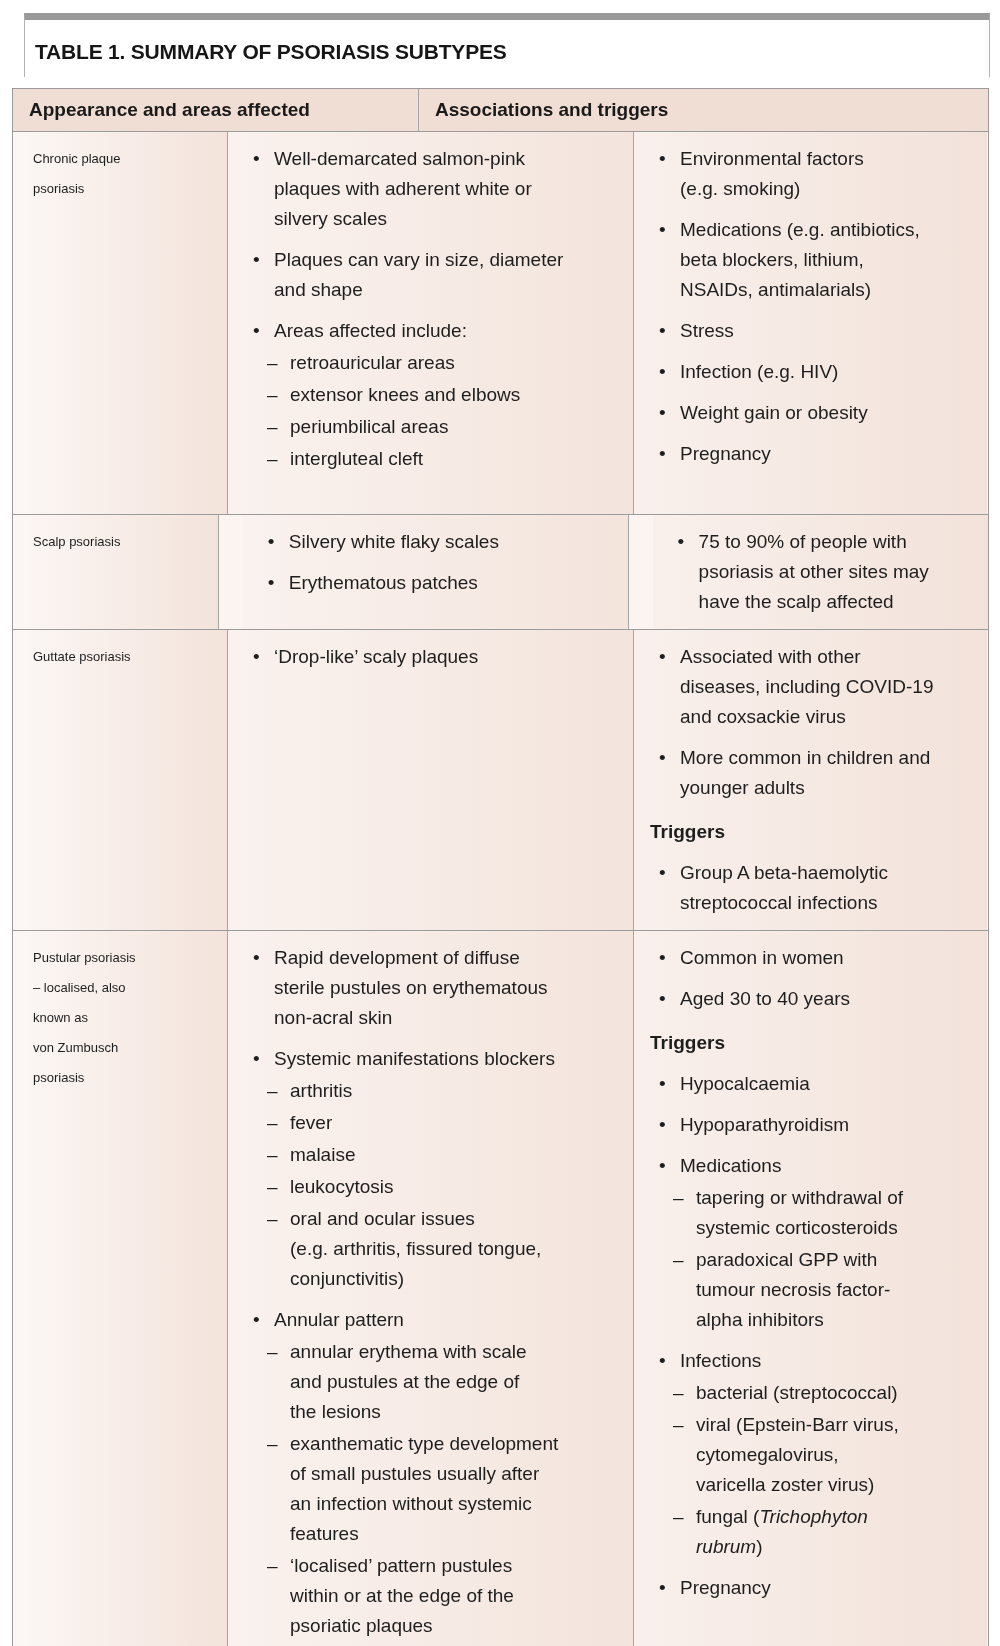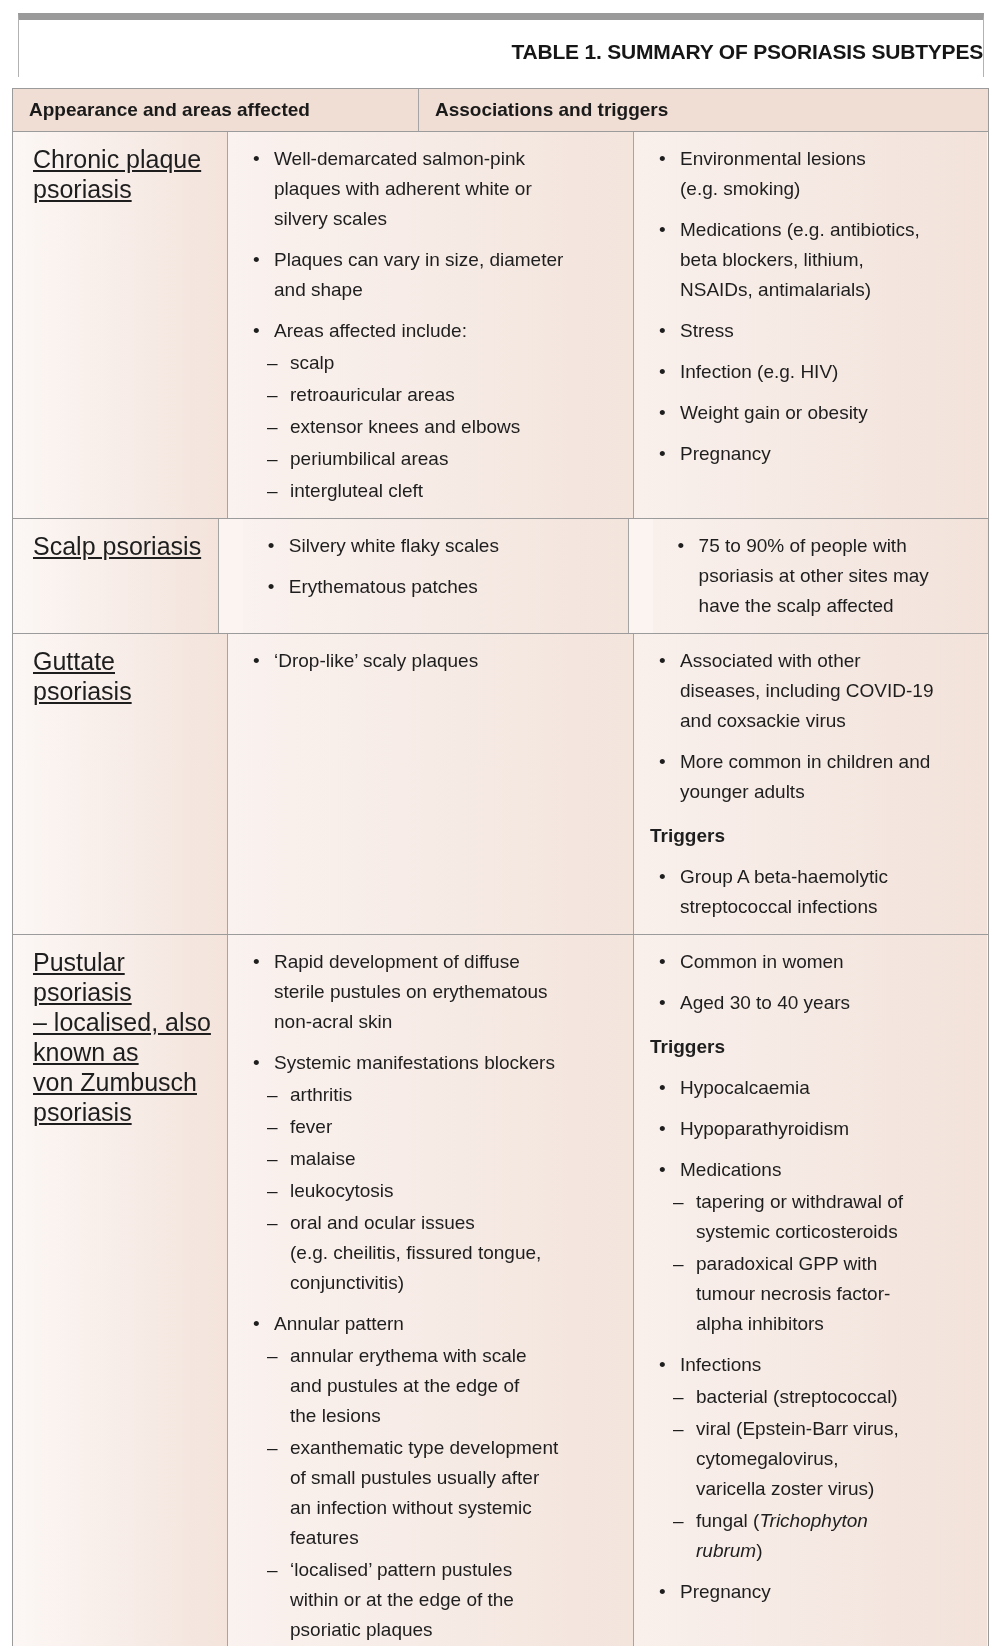--- a/index.html
+++ b/index.html
@@ -6,27 +6,26 @@
   .page{
     position:relative;
     width:1000px;height:1646px;
     background:#ffffff;
     font-family:"Liberation Sans","DejaVu Sans",sans-serif;
     color:#1e1e1e;
     overflow:hidden;
   }
   
   .title-box{
-    position:absolute;left:18px;top:13px;width:966px;height:64px;
+    position:absolute;left:24px;top:13px;width:966px;height:64px;
     border-top:7px solid #9a9a9a;
     border-left:1px solid #b2b2b2;
     border-right:1px solid #b2b2b2;
     box-sizing:border-box;
     background:#ffffff;
-    text-align:right;
   }
   .title-text{
     margin:0;
     padding:20px 0 0 10px;
     font-size:21px;
     font-weight:800;
     letter-spacing:-0.2px;
     color:#161616;
     white-space:nowrap;
   }
@@ -45,23 +44,22 @@
     padding:0 8px 0 16px;
   }
   .trow{display:flex;border-top:1px solid #9b9b9b;}
   .cell{box-sizing:border-box;}
   .col1{width:215px;border-right:1px solid #a5a5a5;background:linear-gradient(to right,#fcf7f5,#f3e3db);}
   .col2{width:406px;border-right:1px solid #a5a5a5;background:linear-gradient(to right,#faf2ef,#f3e4dc);}
   .col3{width:353px;background:linear-gradient(to right,#f9f0ec,#f2e2da);}
   .thead .col1,.thead .col2,.thead .col3{background:#f0ddd3;}
   .subtype{
     padding:12px 10px 0 20px;
-    font-size:25px;line-height:30px;
+    font-size:13px;line-height:30px;
     white-space:pre-line;
-    text-decoration:underline;
   }
   ul.items{margin:0;padding:12px 20px 12px 0;list-style:none;font-size:19px;line-height:30px;}
   li{position:relative;}
   li .txt{white-space:pre-line;display:block;}
   li.bullet{padding-left:46px;margin-top:11px;}
   li.bullet::before{content:"\2022";position:absolute;left:25px;top:0;}
   li.dash{padding-left:62px;margin-top:2px;}
   li.dash::before{content:"\2013";position:absolute;left:39px;top:0;}
   li.heading{padding-left:16px;margin-top:14px;font-weight:700;}
   ul.items li:first-child{margin-top:0;}
@@ -93,40 +91,37 @@
 silvery scales</span>
               </li>
               <li class="bullet">
                 <span class="txt">Plaques can vary in size, diameter
 and shape</span>
               </li>
               <li class="bullet">
                 <span class="txt">Areas affected include:</span>
               </li>
               <li class="dash">
-                <span class="txt">scalp</span>
-              </li>
-              <li class="dash">
                 <span class="txt">retroauricular areas</span>
               </li>
               <li class="dash">
                 <span class="txt">extensor knees and elbows</span>
               </li>
               <li class="dash">
                 <span class="txt">periumbilical areas</span>
               </li>
               <li class="dash">
                 <span class="txt">intergluteal cleft</span>
               </li>
             </ul>
           </div>
           <div class="cell col3">
             <ul class="items">
               <li class="bullet">
-                <span class="txt">Environmental lesions
+                <span class="txt">Environmental factors
 (e.g. smoking)</span>
               </li>
               <li class="bullet">
                 <span class="txt">Medications (e.g. antibiotics,
 beta blockers, lithium,
 NSAIDs, antimalarials)</span>
               </li>
               <li class="bullet">
                 <span class="txt">Stress</span>
               </li>
@@ -217,21 +212,21 @@
                 <span class="txt">fever</span>
               </li>
               <li class="dash">
                 <span class="txt">malaise</span>
               </li>
               <li class="dash">
                 <span class="txt">leukocytosis</span>
               </li>
               <li class="dash">
                 <span class="txt">oral and ocular issues
-(e.g. cheilitis, fissured tongue,
+(e.g. arthritis, fissured tongue,
 conjunctivitis)</span>
               </li>
               <li class="bullet">
                 <span class="txt">Annular pattern</span>
               </li>
               <li class="dash">
                 <span class="txt">annular erythema with scale
 and pustules at the edge of
 the lesions</span>
               </li>

